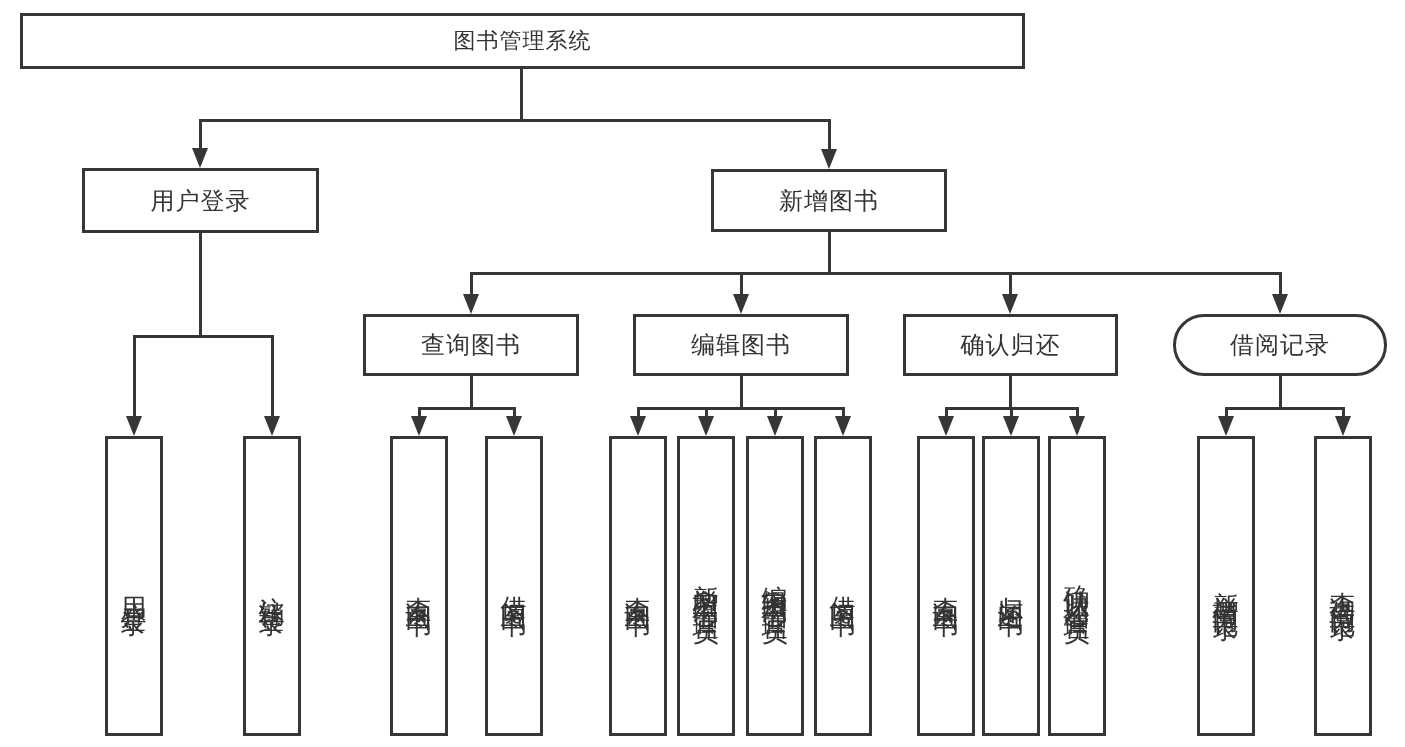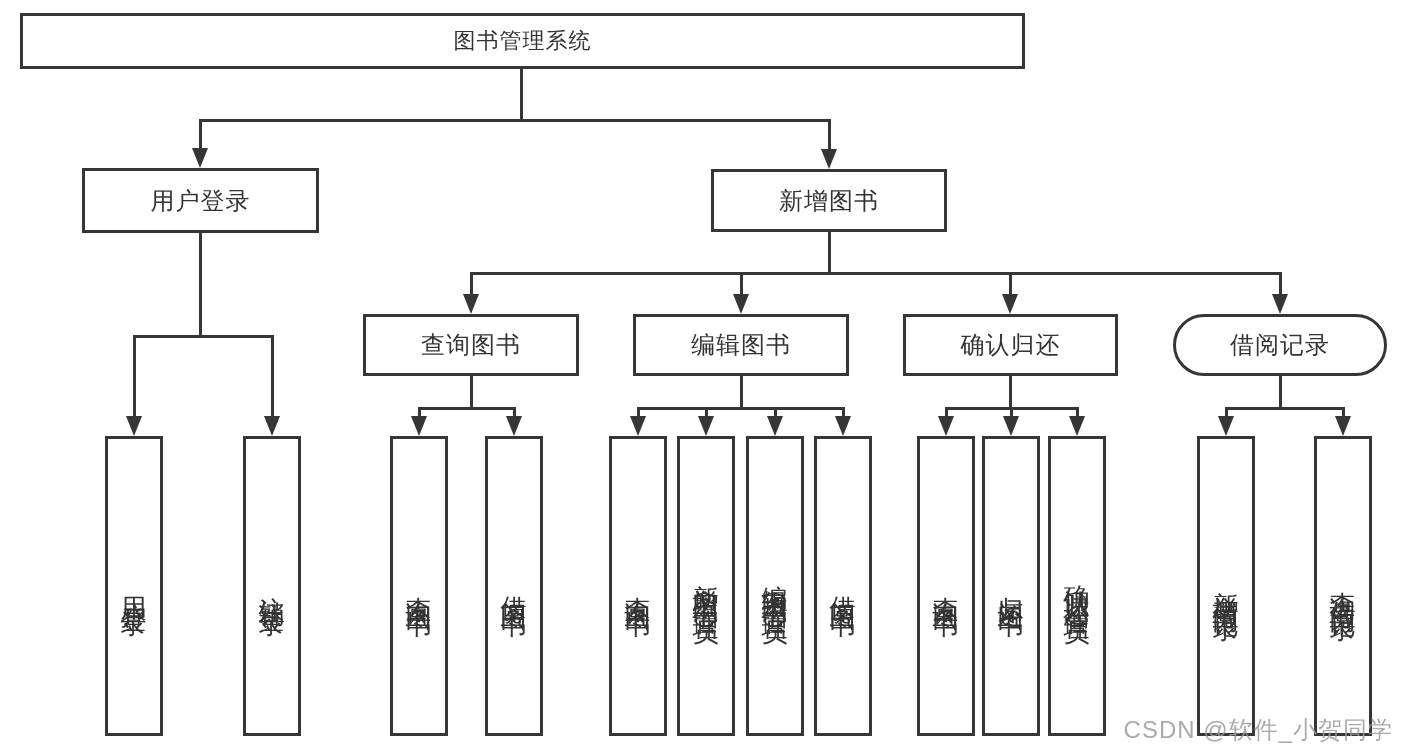--- a/index.html
+++ b/index.html
@@ -148,15 +148,14 @@
   <div class="leaf" style="left:746px;">编辑图书（管理员）</div>
   <div class="leaf" style="left:814px;">借阅图书</div>
 
   <div class="leaf" style="left:917px;">查询图书</div>
   <div class="leaf" style="left:982px;">归还图书</div>
   <div class="leaf" style="left:1048px;">确认归还（管理员）</div>
 
   <div class="leaf" style="left:1197px;">新增借阅记录</div>
   <div class="leaf" style="left:1314px;">查询借阅记录</div>
 
-  <div class="watermark">CSDN @软件_小贺同学</div>
 
 </div>
 
 </body></html>

